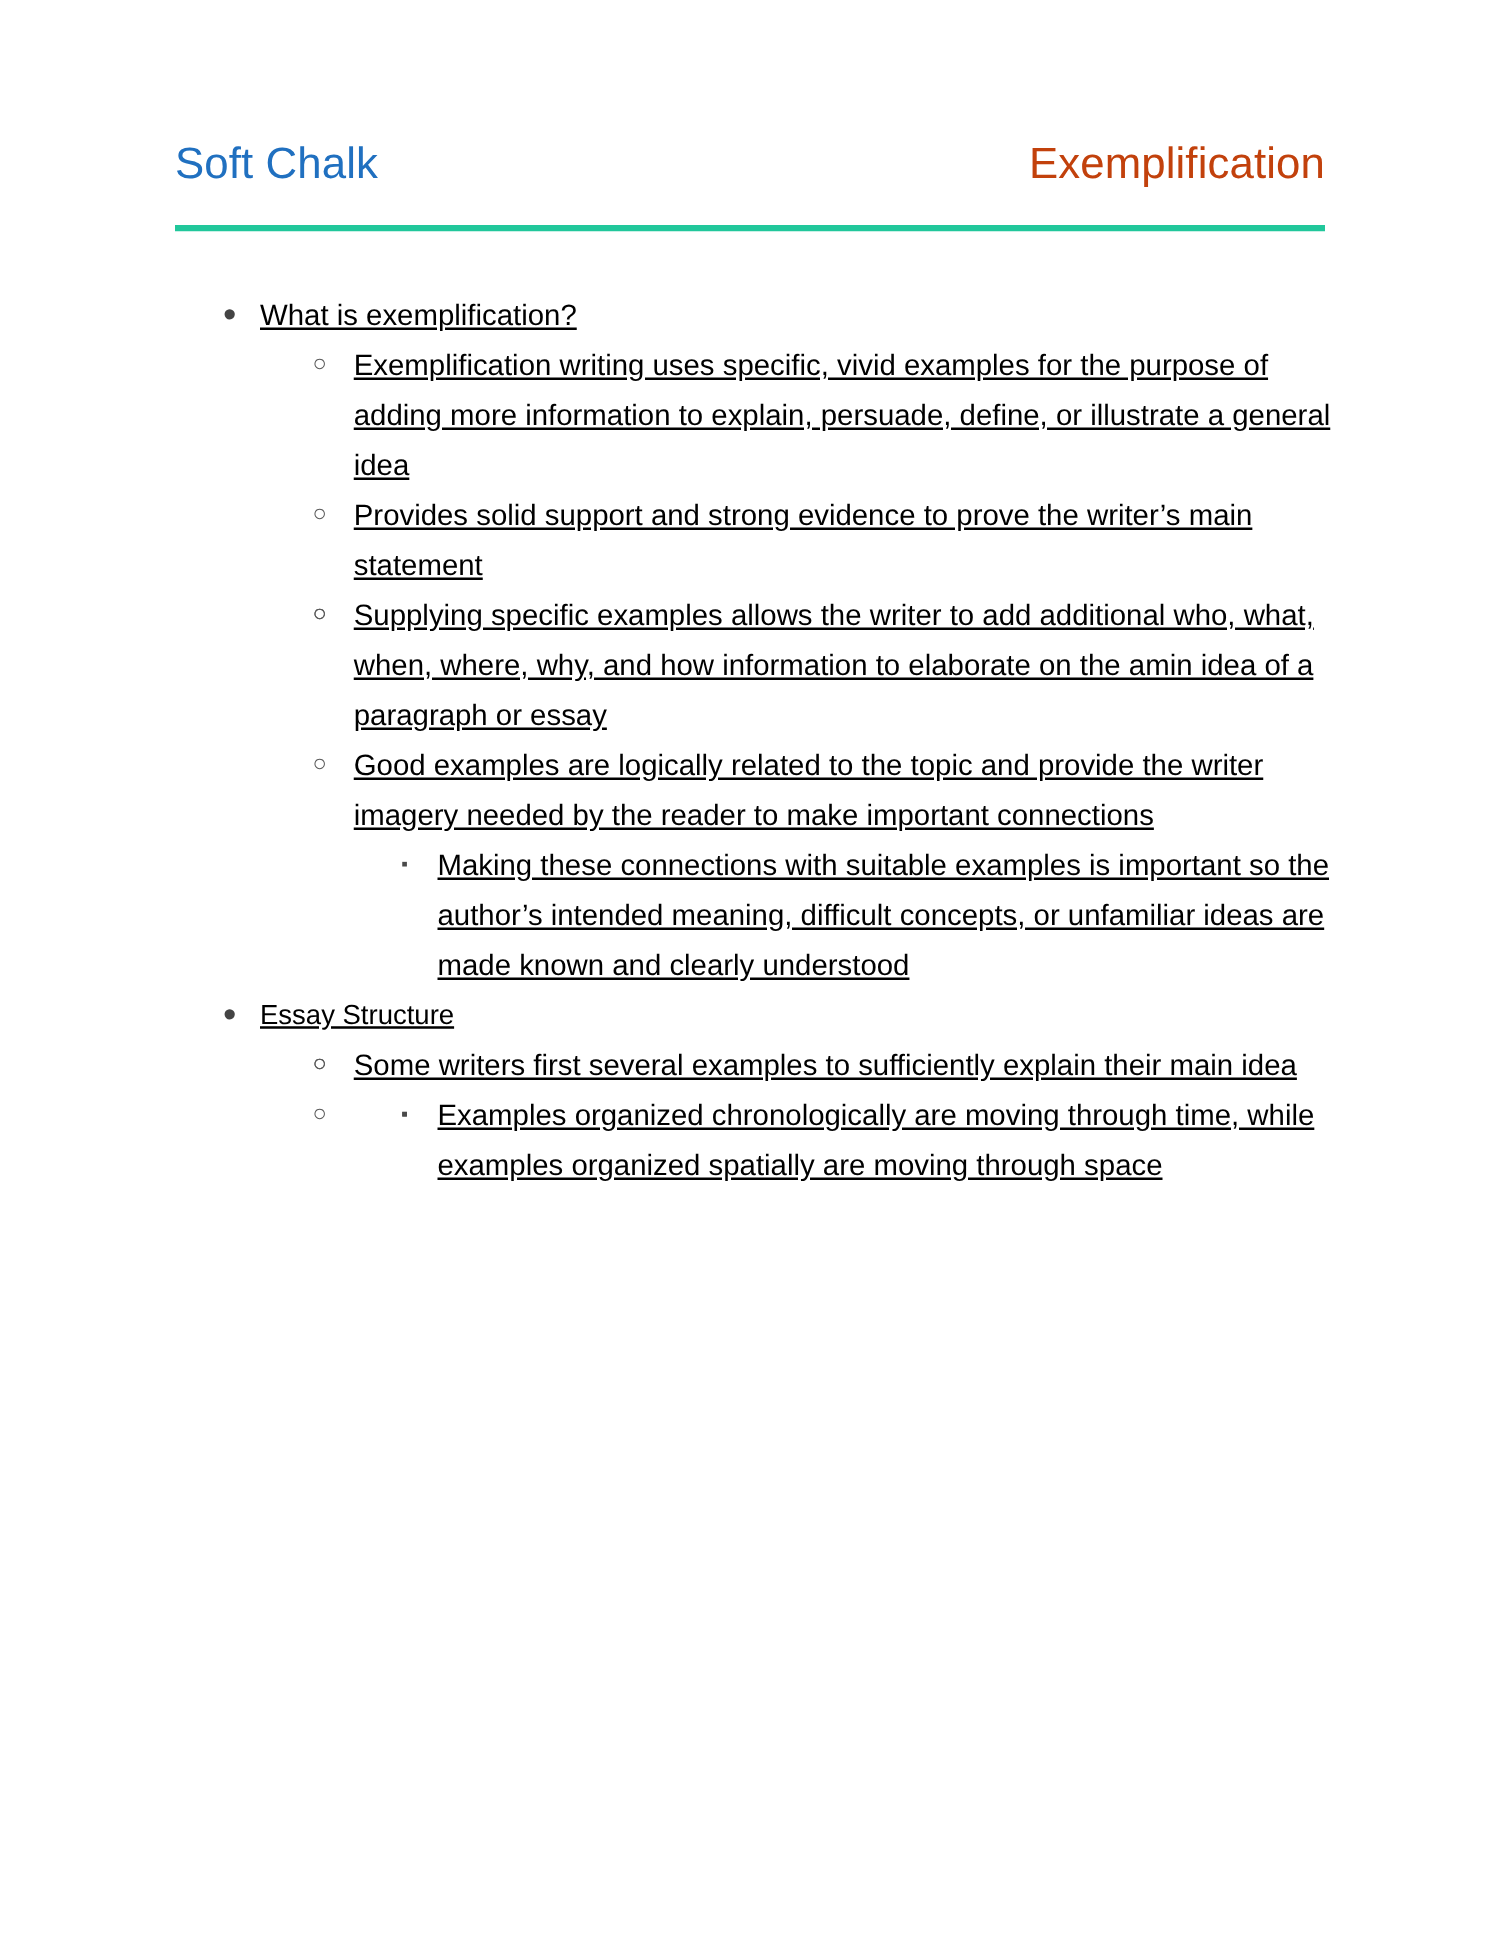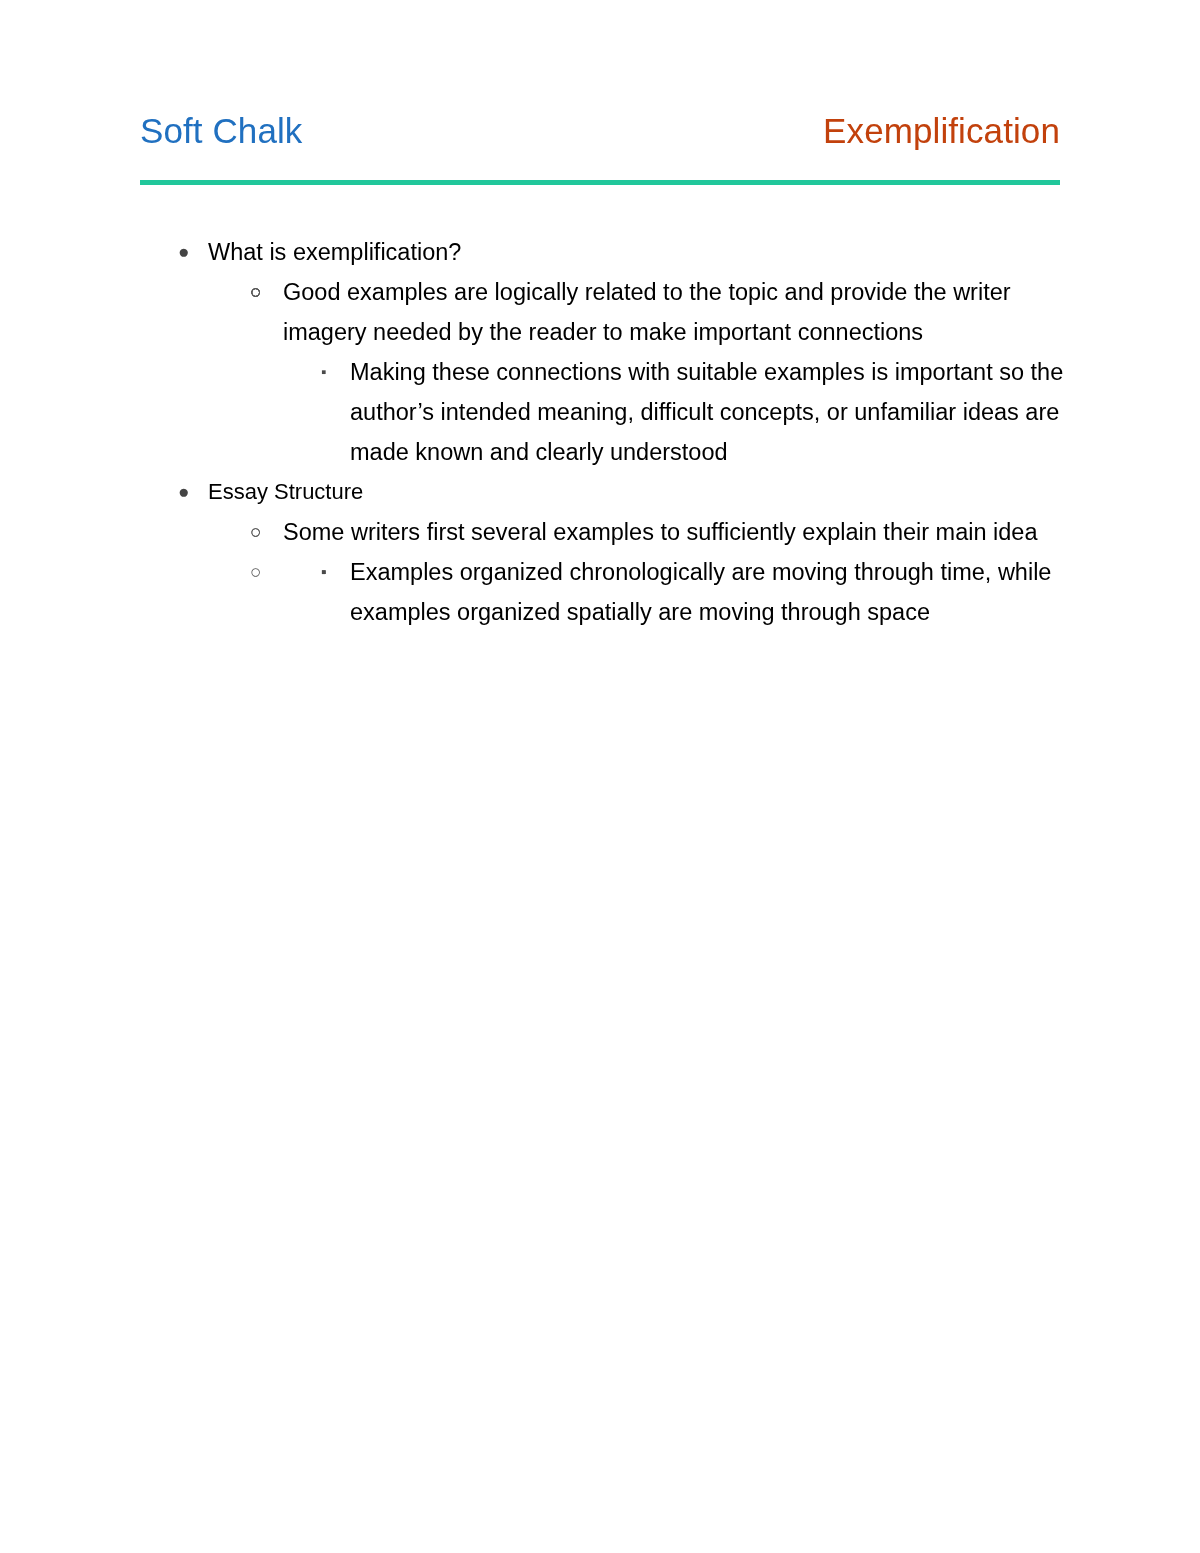--- a/index.html
+++ b/index.html
@@ -70,20 +70,21 @@
   .li > .marker {
     position: absolute;
     top: 0;
     display: block;
     color: #3a3a3a;
     line-height: 40px;
     text-align: left;
   }
   .li > .li-text {
     display: block;
+    text-decoration: underline;
   }
 
   
   .lvl1 {
     padding-left: 68px;
   }
   .lvl1 > .marker {
     left: 38px;
     font-size: 19px;
     color: #444444;
@@ -125,29 +126,32 @@
   </div>
   <div class="header-rule" style="background: rgb(33, 199, 155);"></div>
 
   <div class="outline" id="outline-root">
       <div class="li lvl1">
         <span class="marker">●</span>
         <span class="li-text">What is exemplification?</span>
       </div>
       <div class="li lvl2">
         <span class="marker">○</span>
+        <span class="li-text">Exemplification writing uses specific, vivid examples for the purpose of adding more information to explain, persuade, define, or illustrate a general idea</span>
+      </div>
+      <div class="li lvl2">
+        <span class="marker">○</span>
+        <span class="li-text">Provides solid support and strong evidence to prove the writer’s main statement</span>
       </div>
       <div class="li lvl2">
         <span class="marker">○</span>
       </div>
       <div class="li lvl2">
         <span class="marker">○</span>
-      </div>
-      <div class="li lvl2">
-        <span class="marker">○</span>
+        <span class="li-text">Supplying specific examples allows the writer to add additional who, what, when, where, why, and how information to elaborate on the amin idea of a paragraph or essay</span>
       </div>
       <div class="li lvl2">
         <span class="marker">○</span>
         <span class="li-text">Good examples are logically related to the topic and provide the writer imagery needed by the reader to make important connections</span>
       </div>
       <div class="li lvl3">
         <span class="marker">▪</span>
         <span class="li-text">Making these connections with suitable examples is important so the author’s intended meaning, difficult concepts, or unfamiliar ideas are made known and clearly understood</span>
       </div>
       <div class="li lvl1 compact">

